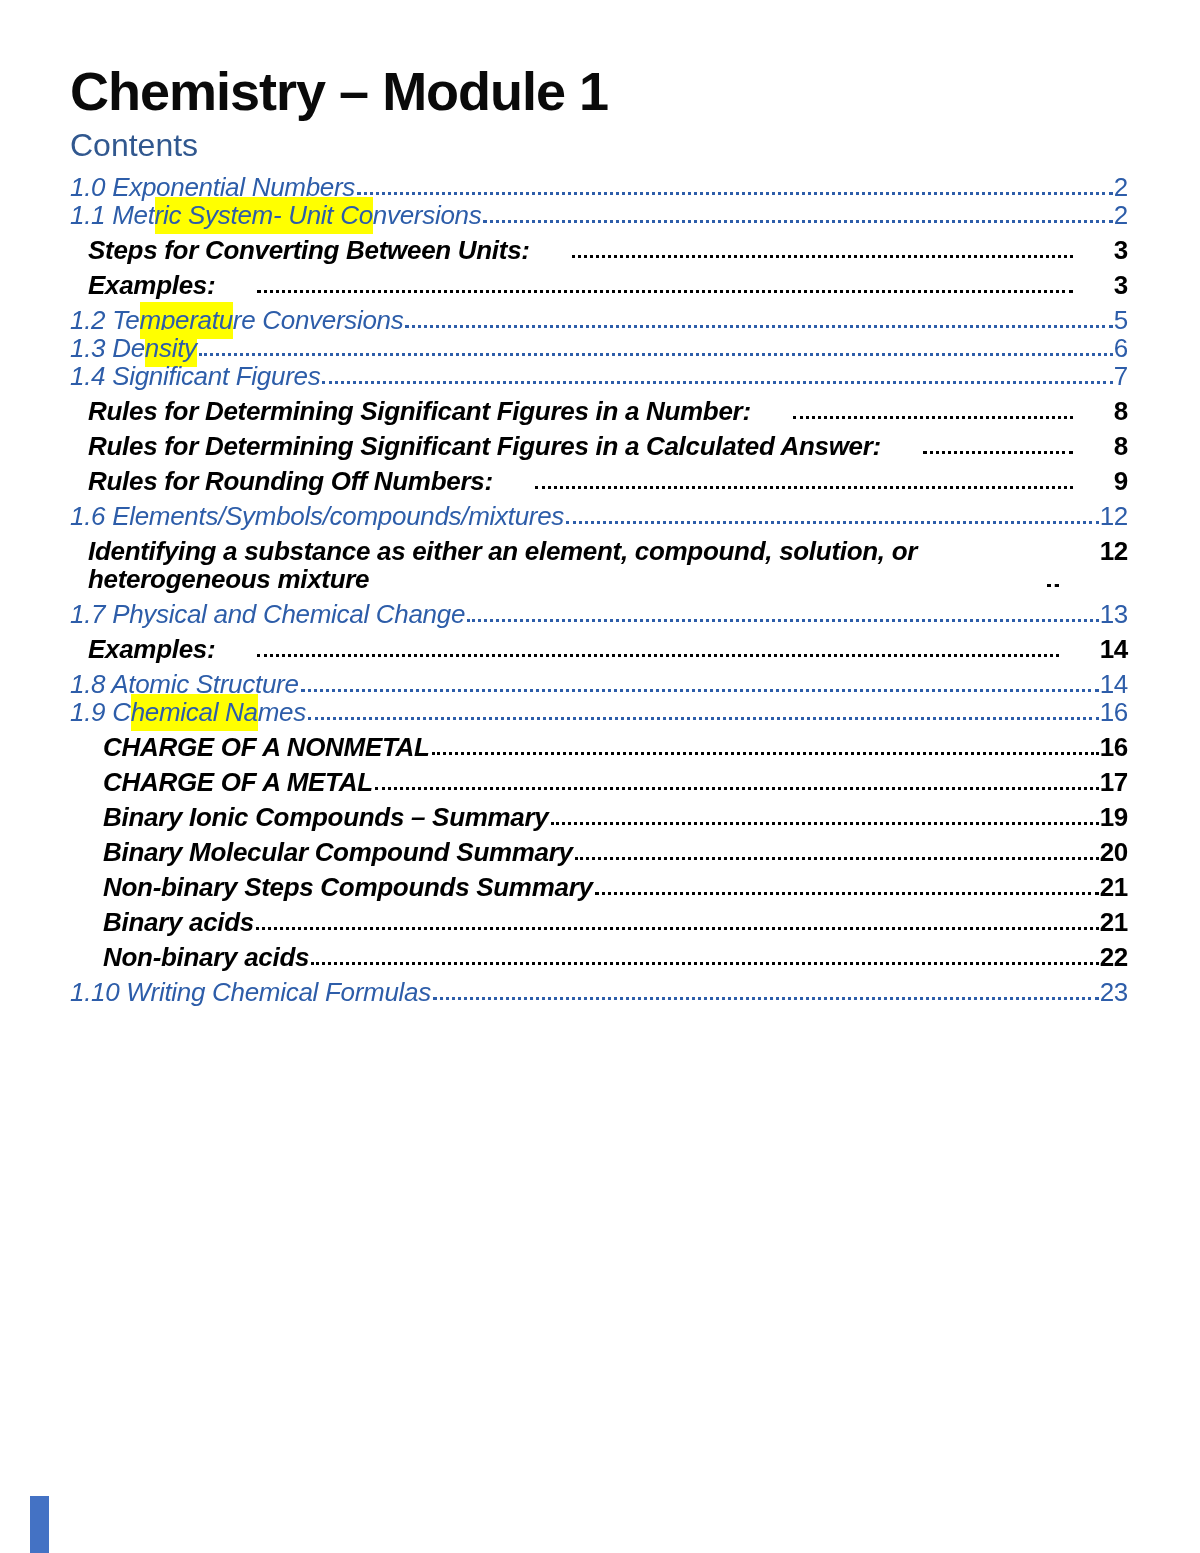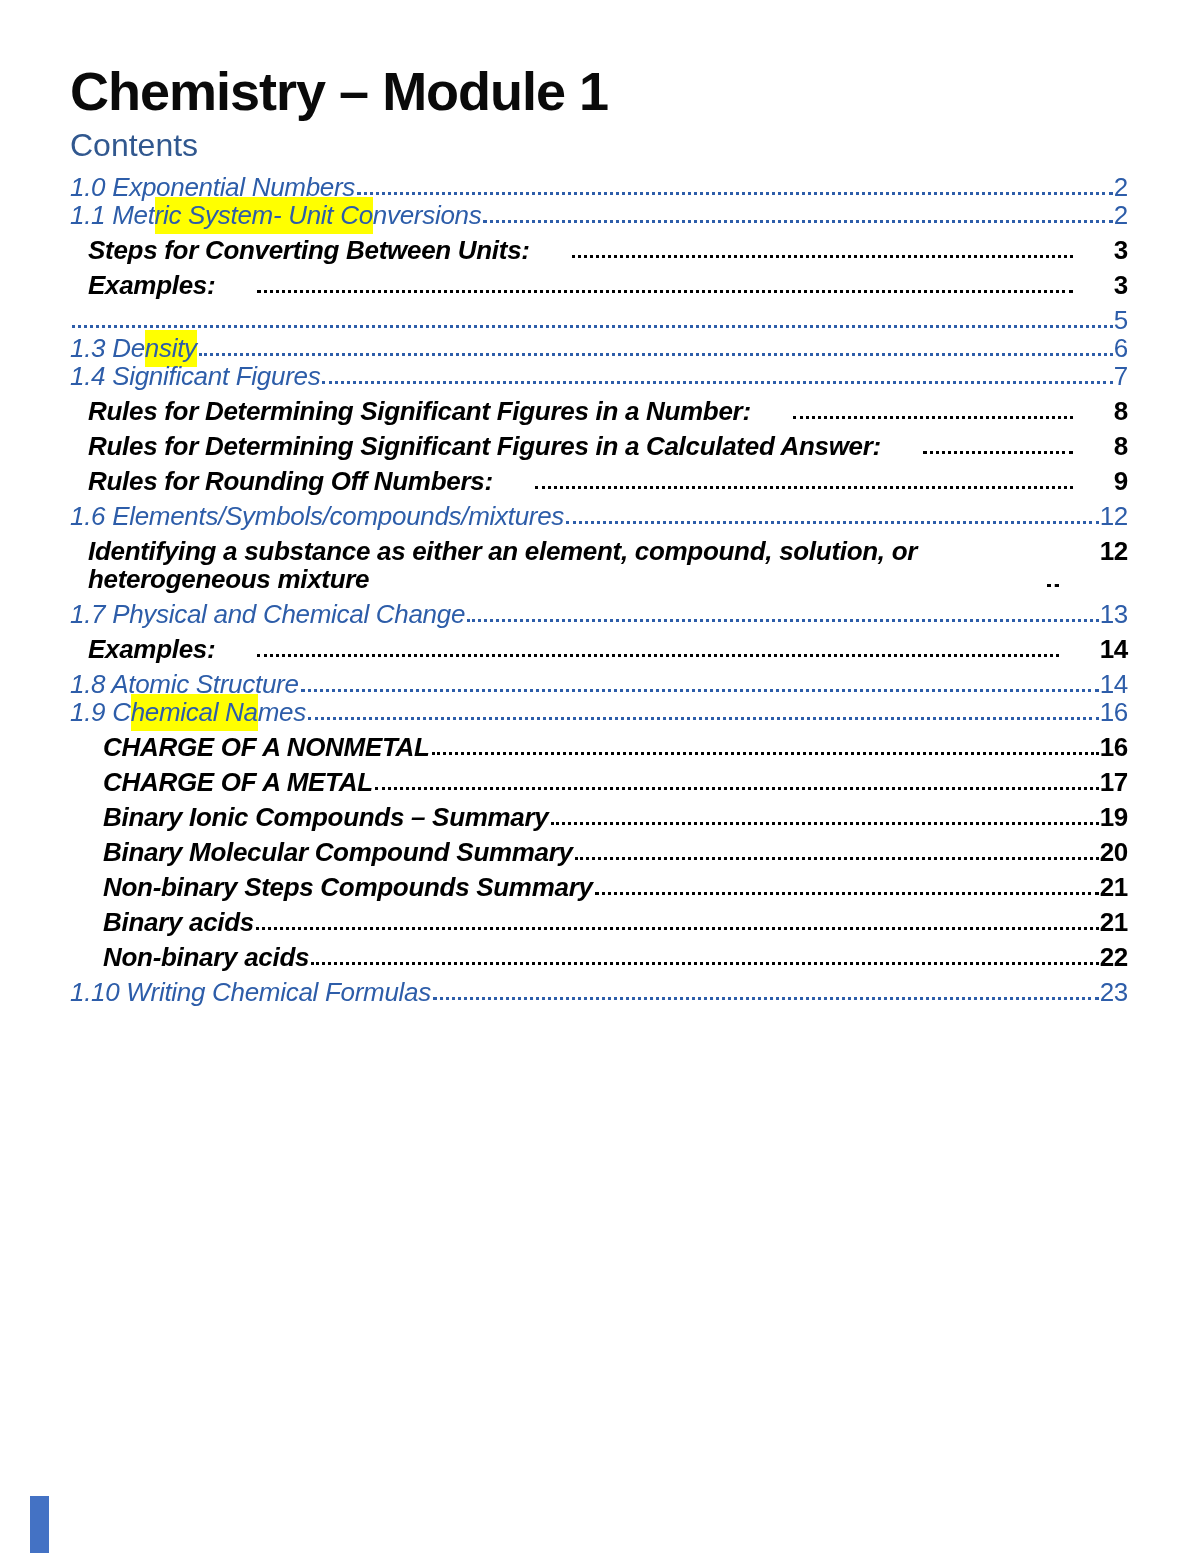--- a/index.html
+++ b/index.html
@@ -86,20 +86,21 @@
         <span class="toc-text">Steps for Converting Between Units:</span>
         <span class="leader"></span>
         <span class="pagenum">3</span>
       </div>
       <div class="toc-row lvl2">
         <span class="toc-text">Examples:</span>
         <span class="leader"></span>
         <span class="pagenum">3</span>
       </div>
       <div class="toc-row lvl1">
+        <span class="toc-text">1.2 Te<mark class="hl">mperatu</mark>re Conversions</span>
         <span class="leader"></span>
         <span class="pagenum">5</span>
       </div>
       <div class="toc-row lvl1">
         <span class="toc-text">1.3 De<mark class="hl">nsity</mark></span>
         <span class="leader"></span>
         <span class="pagenum">6</span>
       </div>
       <div class="toc-row lvl1">
         <span class="toc-text">1.4 Significant Figures</span>

